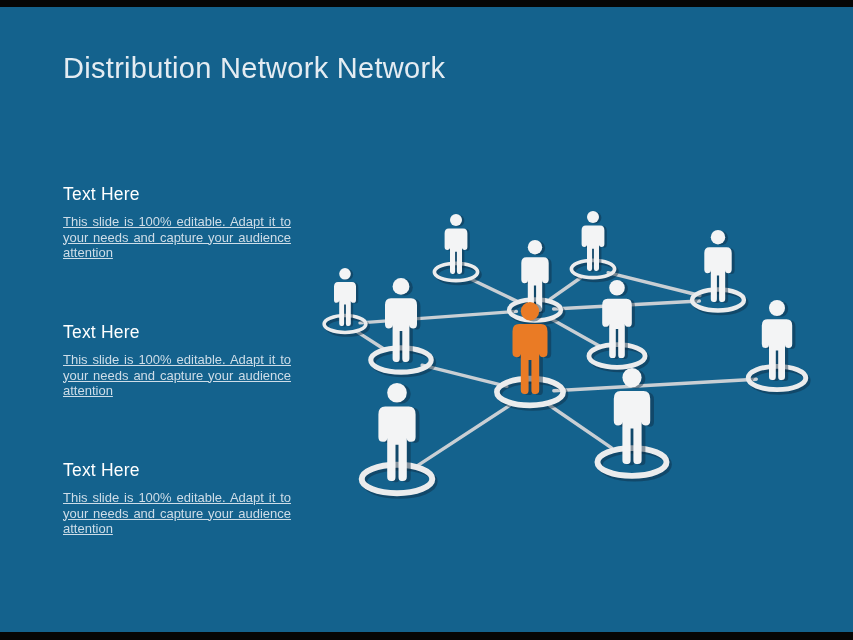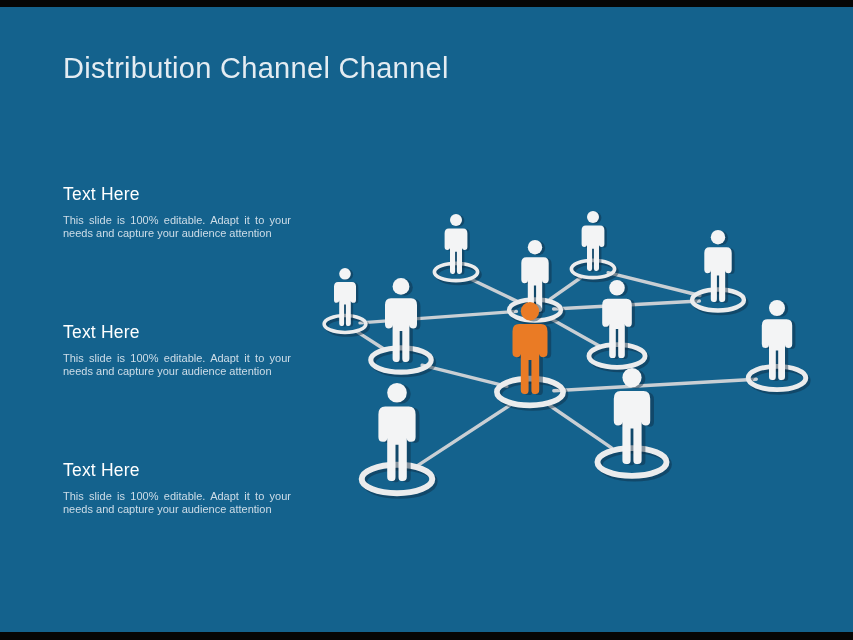--- a/index.html
+++ b/index.html
@@ -19,35 +19,35 @@
     color:var(--title,#E4ECF2);
   }
   .text-section{
     position:absolute;left:63px;width:228px;
   }
   .text-section .heading{
     font-size:17.5px;font-weight:400;color:#FFFFFF;
     margin:0 0 9px 0;letter-spacing:.2px;
   }
   .text-section .body{
-    font-size:11px;line-height:1.2;color:var(--body,#CEDDE8);
-    text-align:justify;margin:0;
+    font-size:13px;line-height:1.2;color:var(--body,#CEDDE8);
+    text-align:justify;margin:0;text-decoration:underline;
   }
   #s1{top:184px;} #s2{top:322px;} #s3{top:460px;}
   #diagram{
     position:absolute;left:0;top:0;width:853px;height:640px;
   }
 </style>
 </head>
 <body style="--bg: #14628D; --bar: #060606; --title: #E4ECF2; --body: #CEDDE8;">
 
 <div class="bar top"></div>
 <div class="bar bottom"></div>
 
-<div class="slide-title">Distribution Channel Channel</div>
+<div class="slide-title">Distribution Network Network</div>
 
 <div class="text-section" id="s1">
   <div class="heading">Text Here</div>
   <p class="body">This slide is 100% editable. Adapt it to your needs and capture your audience attention</p>
 </div>
 <div class="text-section" id="s2">
   <div class="heading">Text Here</div>
   <p class="body">This slide is 100% editable. Adapt it to your needs and capture your audience attention</p>
 </div>
 <div class="text-section" id="s3">

